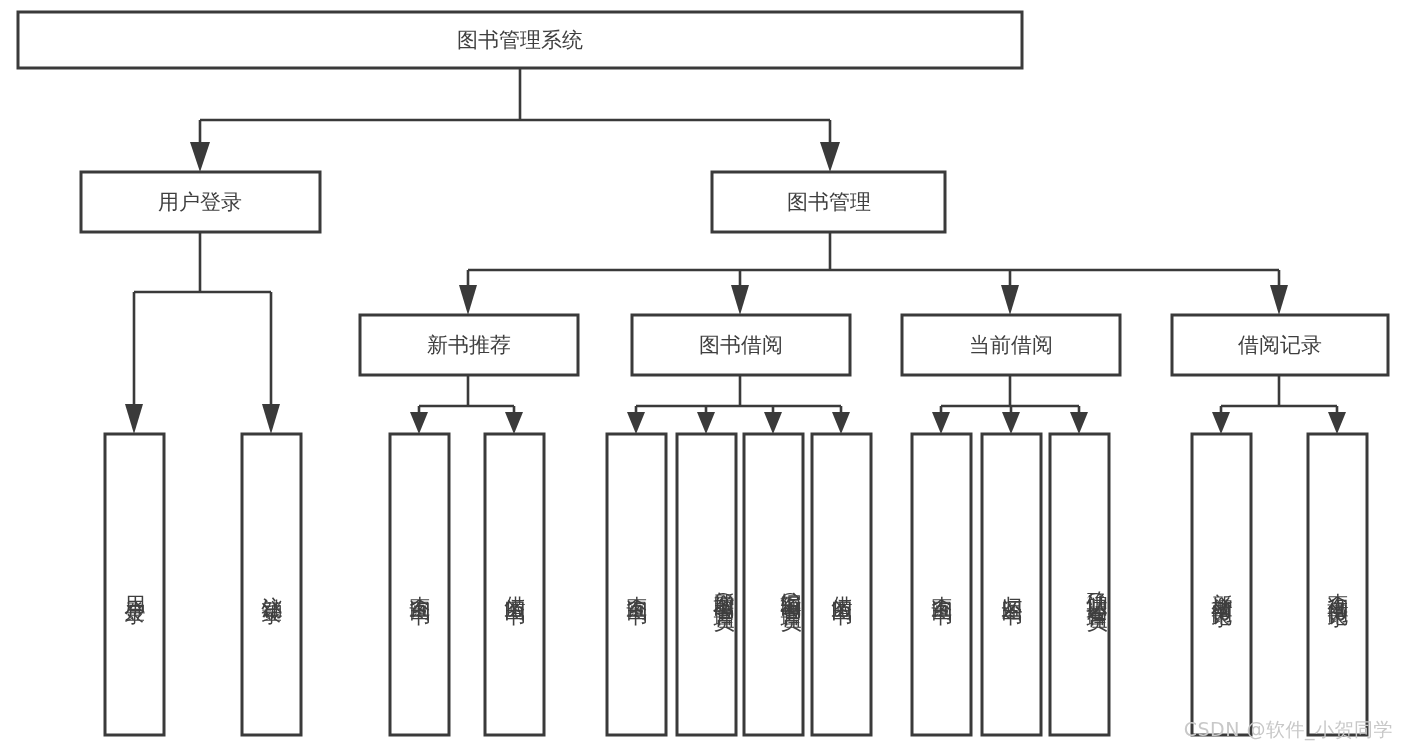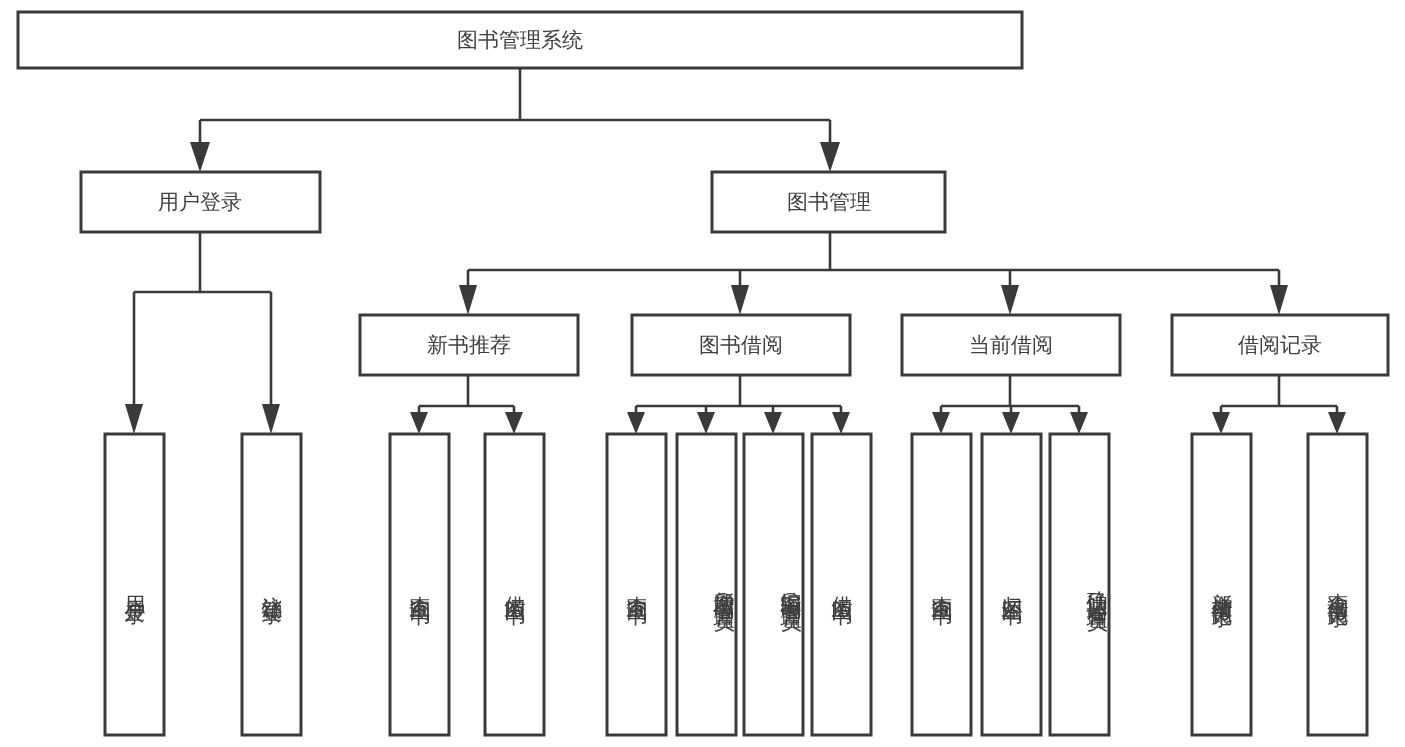--- a/index.html
+++ b/index.html
@@ -201,13 +201,14 @@
     <div class="node-label-v" style="left:677px; top:434px; width:59px; height:301px; display:flex; align-items:flex-start; justify-content:center; padding-top:6px; box-sizing:border-box;">新增图书（管理员）</div>
     <div class="node-label-v" style="left:744px; top:434px; width:59px; height:301px; display:flex; align-items:flex-start; justify-content:center; padding-top:6px; box-sizing:border-box;">编辑图书（管理员）</div>
     <div class="node-label-v" style="left:812px; top:434px; width:59px; height:301px; display:flex; align-items:center; justify-content:center;">借阅图书</div>
     <div class="node-label-v" style="left:912px; top:434px; width:59px; height:301px; display:flex; align-items:center; justify-content:center;">查询图书</div>
     <div class="node-label-v" style="left:982px; top:434px; width:59px; height:301px; display:flex; align-items:center; justify-content:center;">归还图书</div>
     <div class="node-label-v" style="left:1050px; top:434px; width:59px; height:301px; display:flex; align-items:flex-start; justify-content:center; padding-top:6px; box-sizing:border-box;">确认归还（管理员）</div>
     <div class="node-label-v" style="left:1192px; top:434px; width:59px; height:301px; display:flex; align-items:center; justify-content:center;">新增借阅记录</div>
     <div class="node-label-v" style="left:1308px; top:434px; width:59px; height:301px; display:flex; align-items:center; justify-content:center;">查询借阅记录</div>
   </div>
 
+  <div class="watermark">CSDN @软件_小贺同学</div>
 </div>
 
 </body></html>

